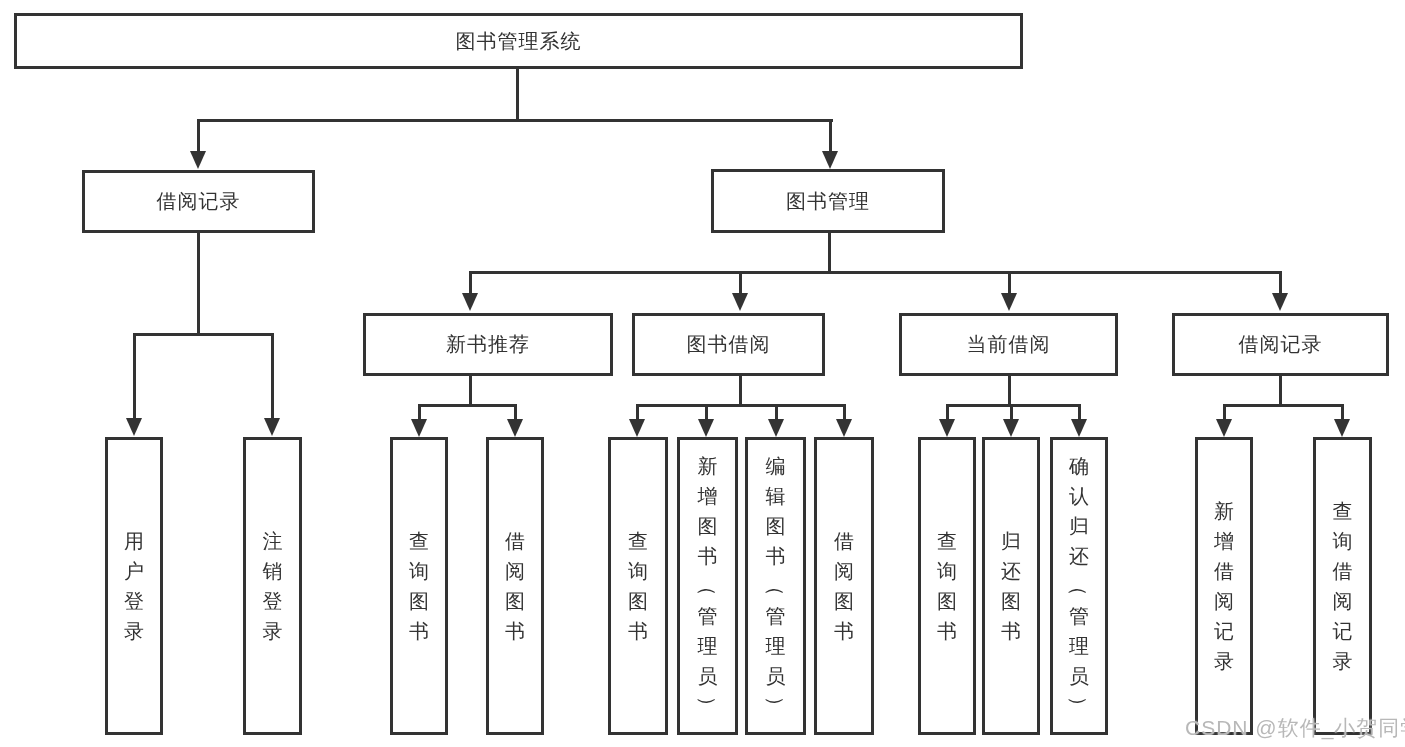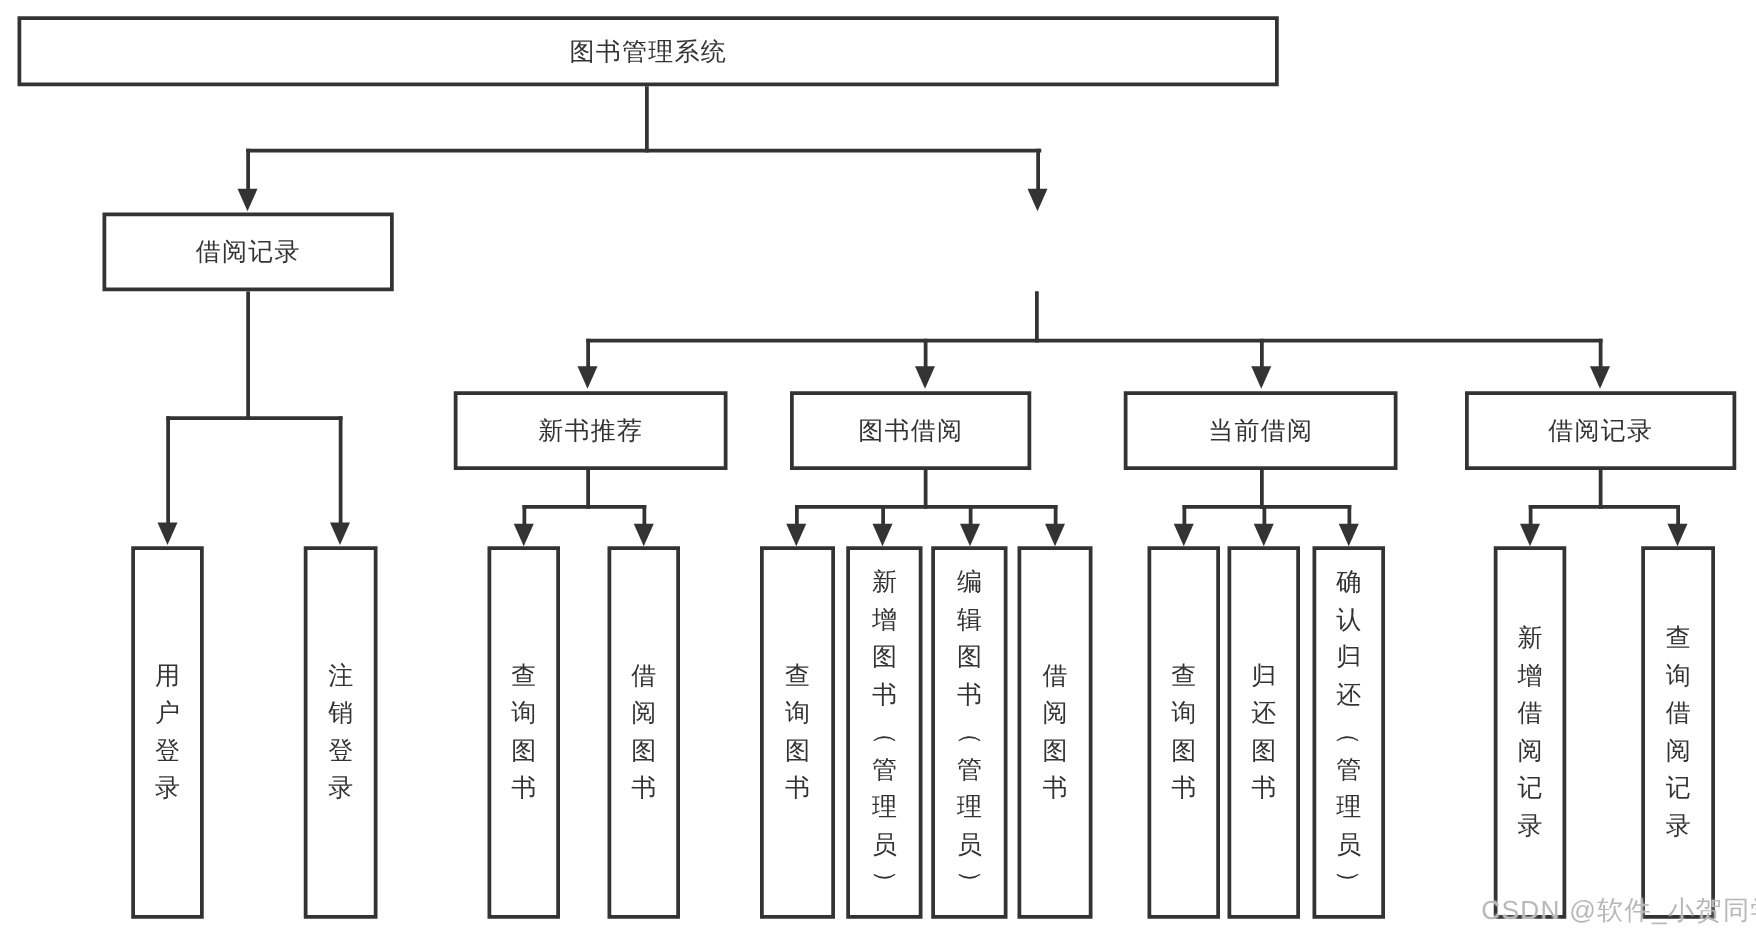--- a/index.html
+++ b/index.html
@@ -58,40 +58,43 @@
   <div class="vline" style="left:516px;top:68px;width:3px;height:54px"></div>
   <div class="hline" style="left:197px;top:119px;width:636px;height:3px"></div>
   <div class="vline" style="left:197px;top:119px;width:3px;height:34px"></div>
   <div class="arrow" style="left:190px;top:151px"></div>
   <div class="vline" style="left:829px;top:119px;width:3px;height:34px"></div>
   <div class="arrow" style="left:822px;top:151px"></div>
 
   <div class="hbox" style="left:82px;top:170px;width:233px;height:63px">
     <span>借阅记录</span>
   </div>
+  <div class="hbox" style="left:711px;top:169px;width:234px;height:64px">
+    <span>图书管理</span>
+  </div>
 
   <div class="vline" style="left:197px;top:233px;width:3px;height:103px"></div>
   <div class="hline" style="left:133px;top:333px;width:141px;height:3px"></div>
   <div class="vline" style="left:133px;top:333px;width:3px;height:87px"></div>
   <div class="arrow" style="left:126px;top:418px"></div>
   <div class="vline" style="left:271px;top:333px;width:3px;height:87px"></div>
   <div class="arrow" style="left:264px;top:418px"></div>
 
   <div class="vline" style="left:828px;top:233px;width:3px;height:41px"></div>
   <div class="hline" style="left:469px;top:271px;width:813px;height:3px"></div>
   <div class="vline" style="left:469px;top:271px;width:3px;height:24px"></div>
   <div class="arrow" style="left:462px;top:293px"></div>
   <div class="vline" style="left:739px;top:271px;width:3px;height:24px"></div>
   <div class="arrow" style="left:732px;top:293px"></div>
   <div class="vline" style="left:1008px;top:271px;width:3px;height:24px"></div>
   <div class="arrow" style="left:1001px;top:293px"></div>
   <div class="vline" style="left:1279px;top:271px;width:3px;height:24px"></div>
   <div class="arrow" style="left:1272px;top:293px"></div>
 
-  <div class="hbox" style="left:363px;top:313px;width:219px;height:63px">
+  <div class="hbox" style="left:363px;top:313px;width:250px;height:63px">
     <span>新书推荐</span>
   </div>
   <div class="hbox" style="left:632px;top:313px;width:193px;height:63px">
     <span>图书借阅</span>
   </div>
   <div class="hbox" style="left:899px;top:313px;width:219px;height:63px">
     <span>当前借阅</span>
   </div>
   <div class="hbox" style="left:1172px;top:313px;width:217px;height:63px">
     <span>借阅记录</span>

